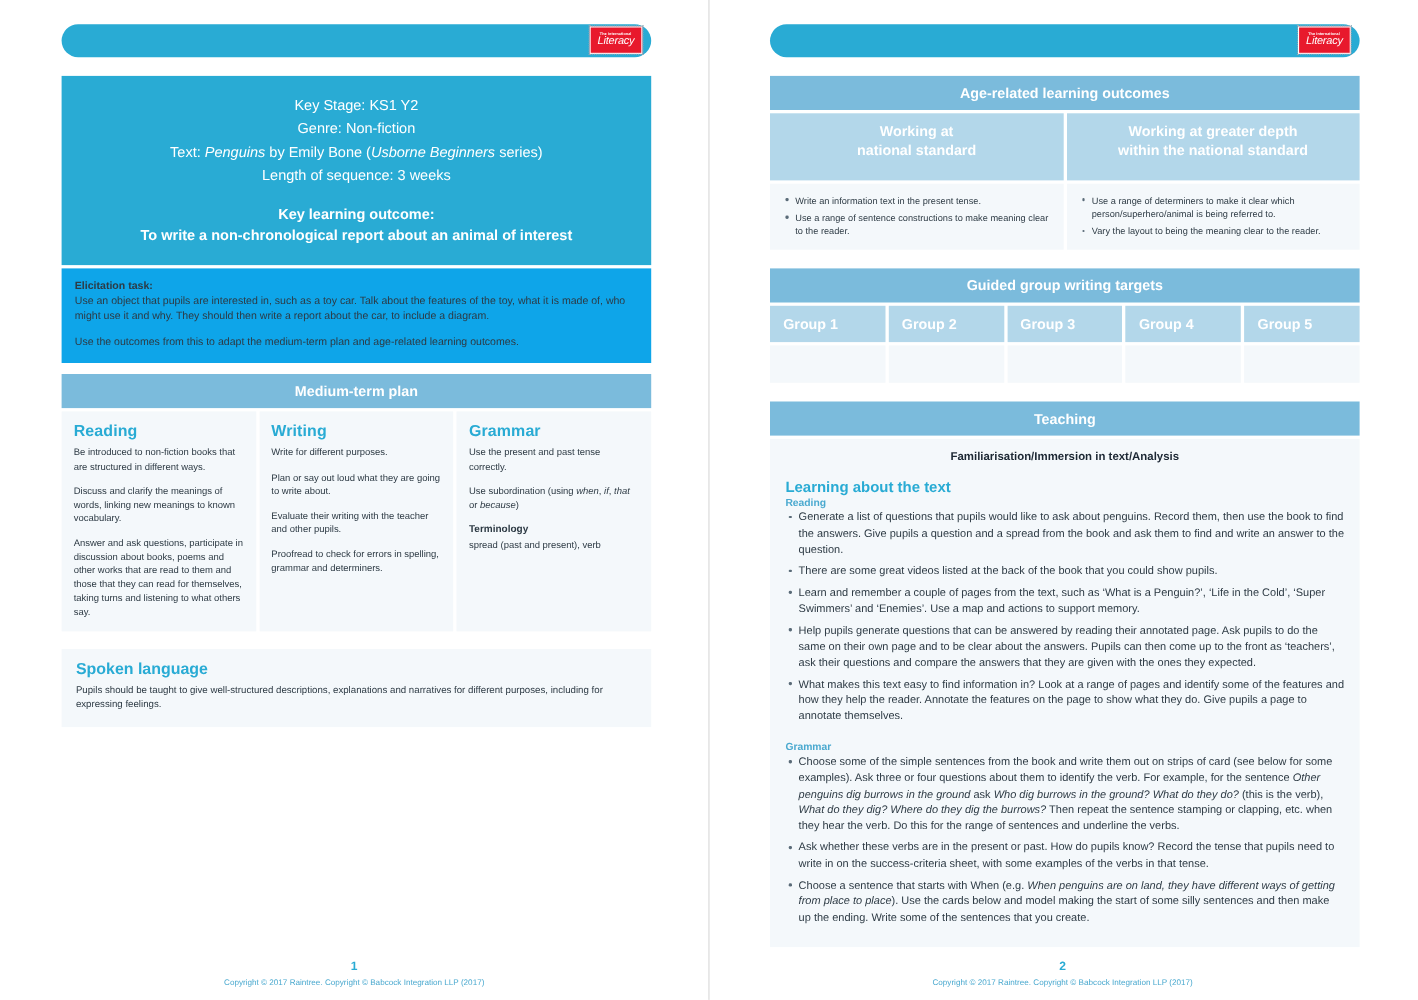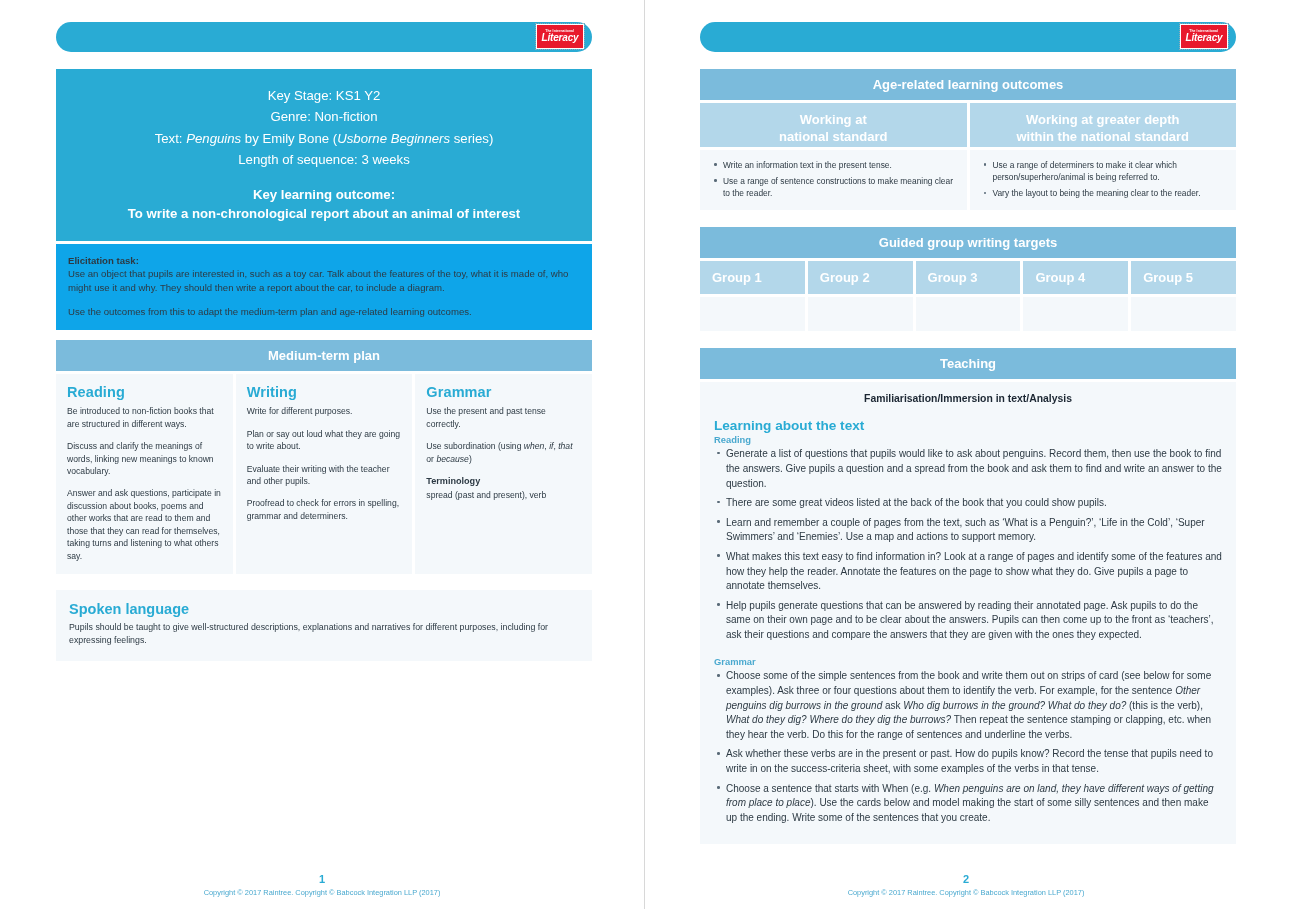--- a/index.html
+++ b/index.html
@@ -51,21 +51,21 @@
   .logo-sup {
     font-size: 3.2px;
     color: #ffffff;
     letter-spacing: .1px;
     font-weight: bold;
     transform: scale(1.05);
     white-space: nowrap;
   }
   .logo-main {
     font-size: 10px;
-    font-weight: bold;
+    font-weight: normal;
     color: #ffffff;
     font-style: italic;
     letter-spacing: -.2px;
   }
 
   
   .hero {
     margin-top: 17px;
     background: #29abd4;
     color: #ffffff;
@@ -162,21 +162,21 @@
     margin-top: 3px;
   }
   .subhead {
     flex: 1;
     background: #b3d7ea;
     color: #ffffff;
     text-align: center;
     font-weight: bold;
     font-size: 13px;
     line-height: 1.3;
-    padding: 9px 6px 1px;
+    padding: 9px 6px 18px;
   }
   .outcomes-row {
     display: flex;
     gap: 3px;
     margin-top: 3px;
   }
   .outcome-cell {
     flex: 1;
     background: #f4f8fb;
     padding: 9px 12px 11px;
@@ -425,22 +425,22 @@
 
       <div class="teaching-body">
         <p class="teaching-phase">Familiarisation/Immersion in text/Analysis</p>
 
         <div class="teach-h2">Learning about the text</div>
         <div class="teach-h3">Reading</div>
         <ul class="teach">
           <li>Generate a list of questions that pupils would like to ask about penguins. Record them, then use the book to find the answers. Give pupils a question and a spread from the book and ask them to find and write an answer to the question.</li>
           <li>There are some great videos listed at the back of the book that you could show pupils.</li>
           <li>Learn and remember a couple of pages from the text, such as ‘What is a Penguin?’, ‘Life in the Cold’, ‘Super Swimmers’ and ‘Enemies’. Use a map and actions to support memory.</li>
+          <li>Help pupils generate questions that can be answered by reading their annotated page. Ask pupils to do the same on their own page and to be clear about the answers. Pupils can then come up to the front as ‘teachers’, ask their questions and compare the answers that they are given with the ones they expected.</li>
           <li>What makes this text easy to find information in? Look at a range of pages and identify some of the features and how they help the reader. Annotate the features on the page to show what they do. Give pupils a page to annotate themselves.</li>
-          <li>Help pupils generate questions that can be answered by reading their annotated page. Ask pupils to do the same on their own page and to be clear about the answers. Pupils can then come up to the front as ‘teachers’, ask their questions and compare the answers that they are given with the ones they expected.</li>
         </ul>
 
         <div class="teach-h3 spaced">Grammar</div>
         <ul class="teach">
           <li><span>Choose some of the simple sentences from the book and write them out on strips of card (see below for some examples). Ask three or four questions about them to identify the verb. For example, for the sentence </span><em>Other penguins dig burrows in the ground</em><span> ask </span><em>Who dig burrows in the ground? What do they do?</em><span> (this is the verb), </span><em>What do they dig? Where do they dig the burrows?</em><span> Then repeat the sentence stamping or clapping, etc. when they hear the verb. Do this for the range of sentences and underline the verbs.</span></li>
           <li>Ask whether these verbs are in the present or past. How do pupils know? Record the tense that pupils need to write in on the success-criteria sheet, with some examples of the verbs in that tense.</li>
           <li><span>Choose a sentence that starts with When (e.g. </span><em>When penguins are on land, they have different ways of getting from place to place</em><span>). Use the cards below and model making the start of some silly sentences and then make up the ending. Write some of the sentences that you create.</span></li>
         </ul>
       </div>
 

